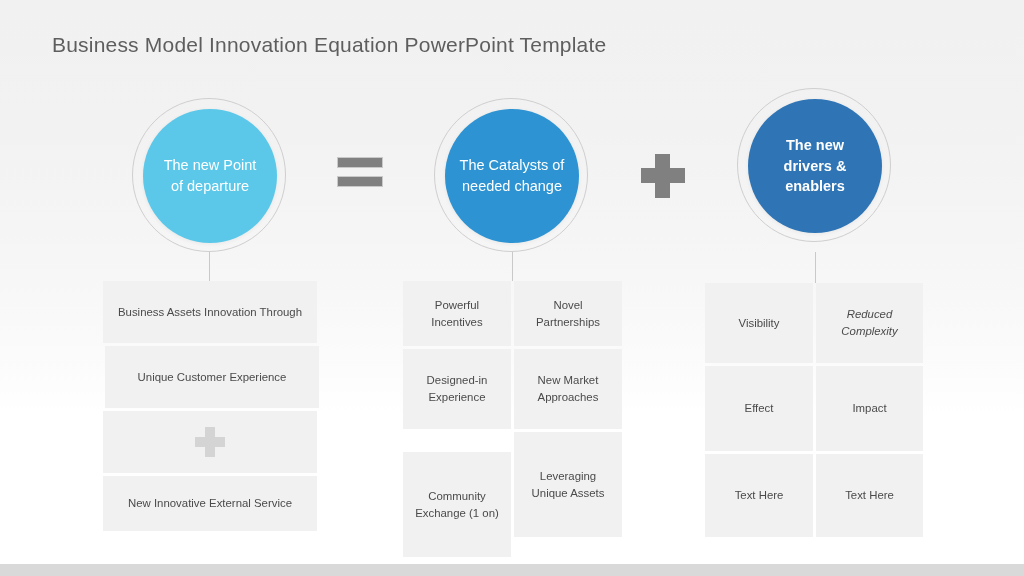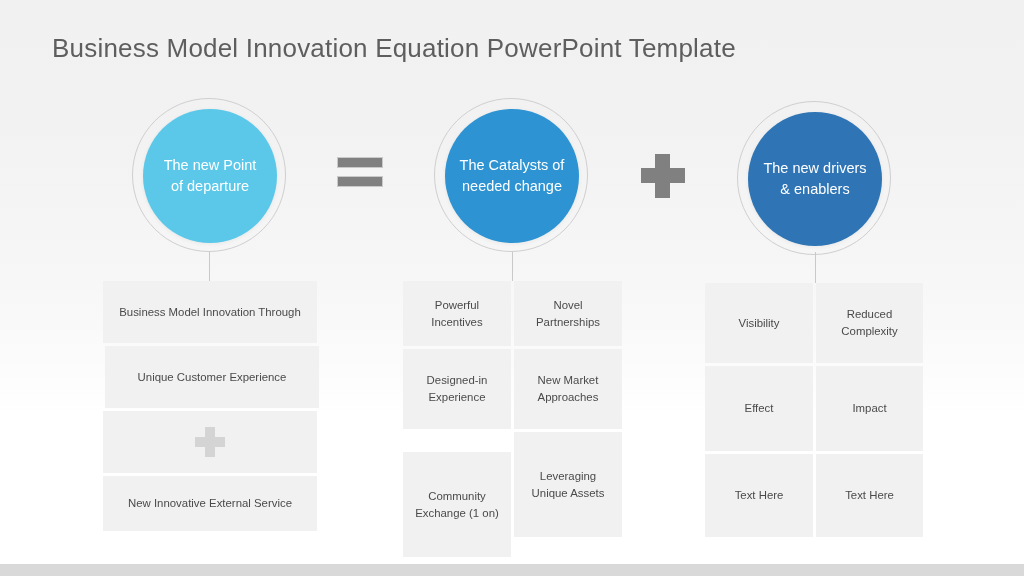--- a/index.html
+++ b/index.html
@@ -17,21 +17,21 @@
     position: relative;
     width: 1024px;
     height: 576px;
     background: linear-gradient(to bottom, #f1f1f1 0%, #f2f2f2 22%, #f6f6f6 45%, #fbfbfb 62%, #ffffff 72%, #ffffff 100%);
     overflow: hidden;
   }
   #slide-title {
     position: absolute;
     left: 52px;
     top: 33px;
-    font-size: 26px;
+    font-size: 21px;
     color: #5e5e5e;
     letter-spacing: 0.2px;
     white-space: nowrap;
     font-weight: 400;
   }
 
   
   .circle-group {
     position: absolute;
     width: 156px;
@@ -162,31 +162,31 @@
       <span>The Catalysts of needed change</span>
     </div>
   </div>
   <div class="connector" style="left:512px; top:252px; height:29px;"></div>
 
   <div class="operator" style="left:641px; top:153px;">
     <div class="plus-h"></div>
     <div class="plus-v"></div>
   </div>
 
-  <div class="circle-group" style="left:737px; top:101px;">
+  <div class="circle-group" style="left:737px; top:88px;font-weight:bold;">
     <div class="circle-ring"></div>
     <div class="circle-core" style="background:#2f75b5;">
       <span>The new drivers &amp; enablers</span>
     </div>
   </div>
   <div class="connector" style="left:815px; top:252px; height:31px;"></div>
 
   <div class="col">
     <div class="cell" style="left:103px; top:281px; width:214px; height:62px;">
-      <span>Business Model Innovation Through</span>
+      <span>Business Assets Innovation Through</span>
     </div>
     <div class="cell" style="left:105px; top:346px; width:214px; height:62px;">
       <span>Unique Customer Experience</span>
     </div>
     <div class="cell icon-cell" style="left:103px; top:411px; width:214px; height:62px;">
       <div class="plus-icon">
         <div class="ph"></div>
         <div class="pv"></div>
       </div>
     </div>
@@ -213,21 +213,21 @@
     </div>
     <div class="cell" style="left:514px; top:432px; width:108px; height:105px;">
       <span>Leveraging Unique Assets</span>
     </div>
   </div>
 
   <div class="col">
     <div class="cell" style="left:705px; top:283px; width:108px; height:80px;">
       <span>Visibility</span>
     </div>
-    <div class="cell" style="left:816px; top:283px; width:107px; height:80px;">
+    <div class="cell" style="left:816px; top:283px; width:107px; height:80px;font-style:italic;">
       <span>Reduced Complexity</span>
     </div>
     <div class="cell" style="left:705px; top:366px; width:108px; height:85px;">
       <span>Effect</span>
     </div>
     <div class="cell" style="left:816px; top:366px; width:107px; height:85px;">
       <span>Impact</span>
     </div>
     <div class="cell" style="left:705px; top:454px; width:108px; height:83px;">
       <span>Text Here</span>

